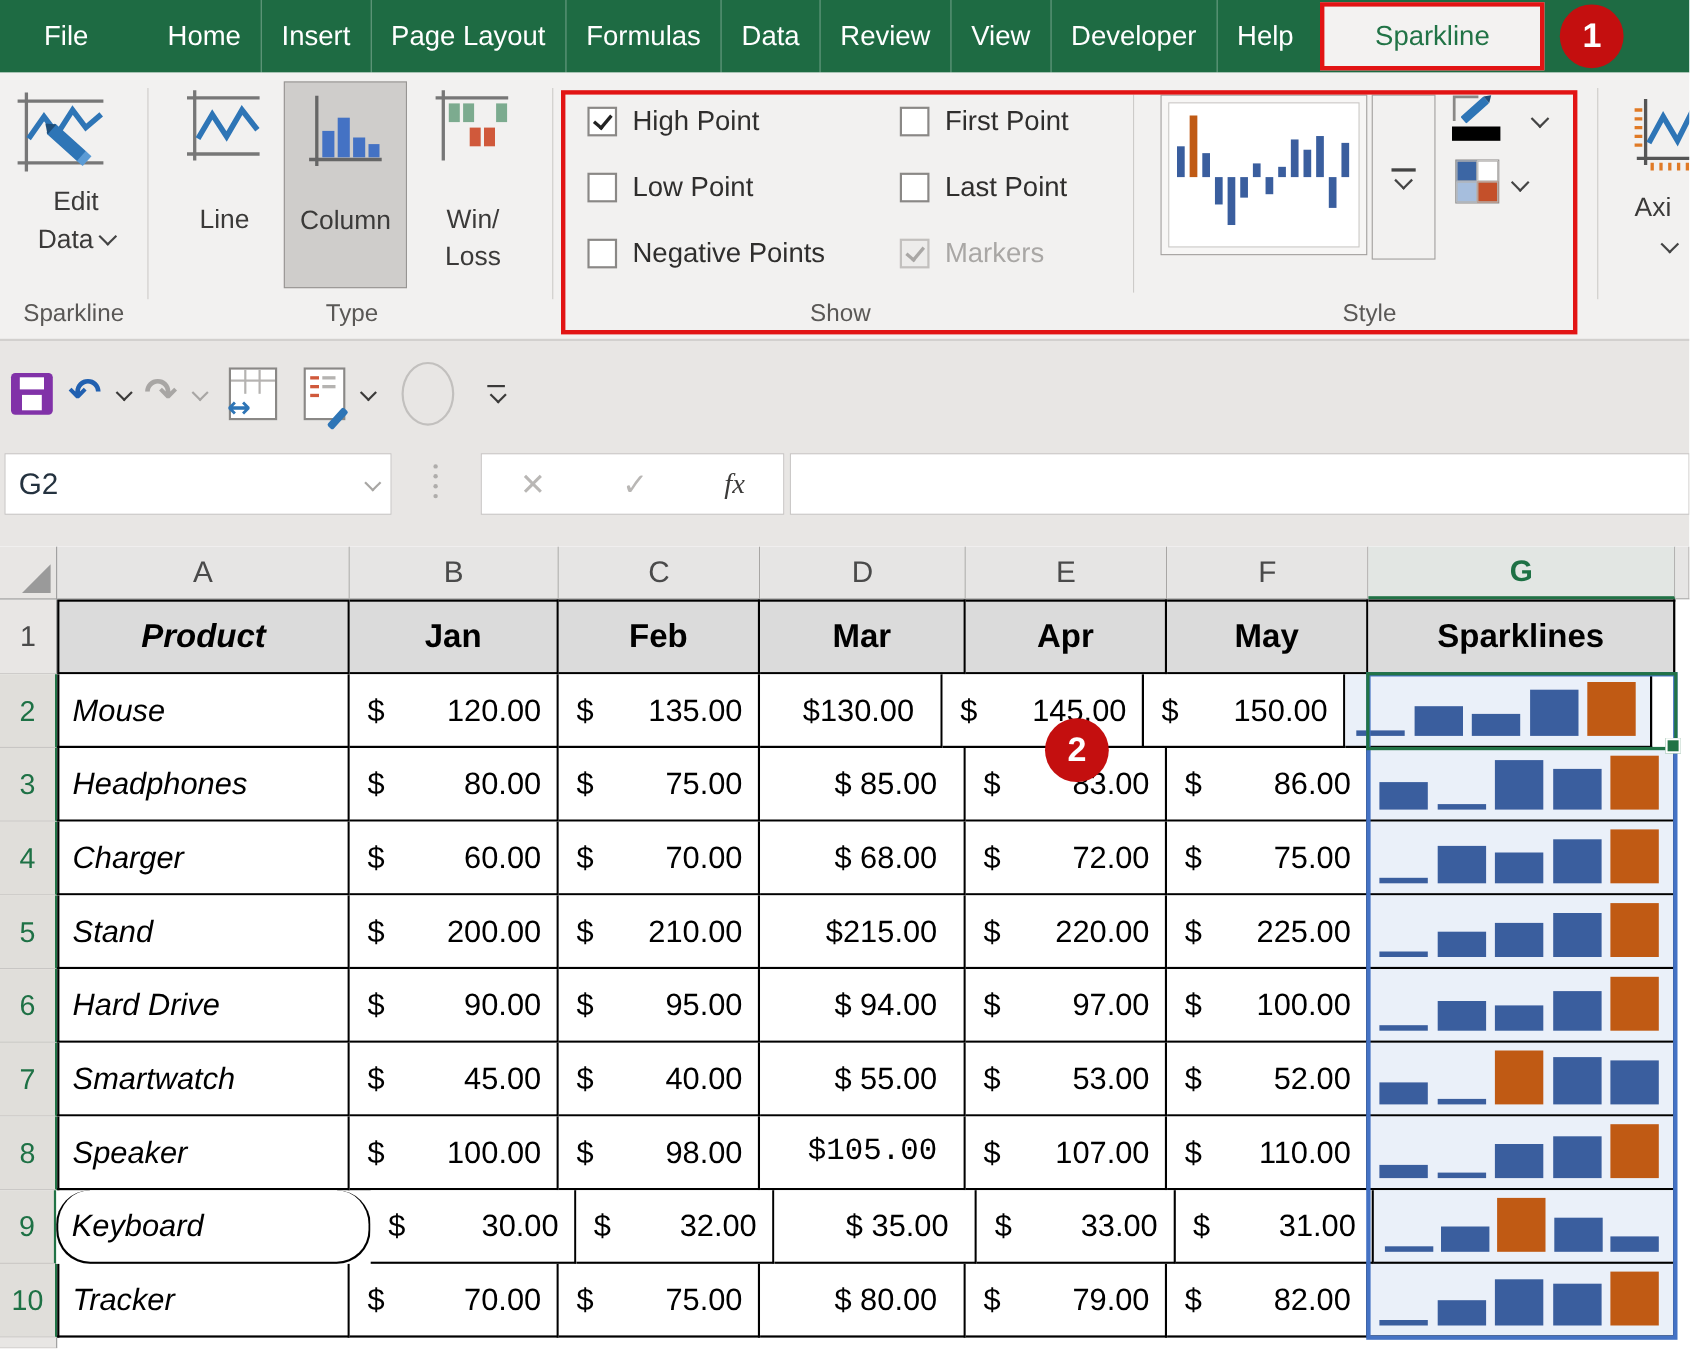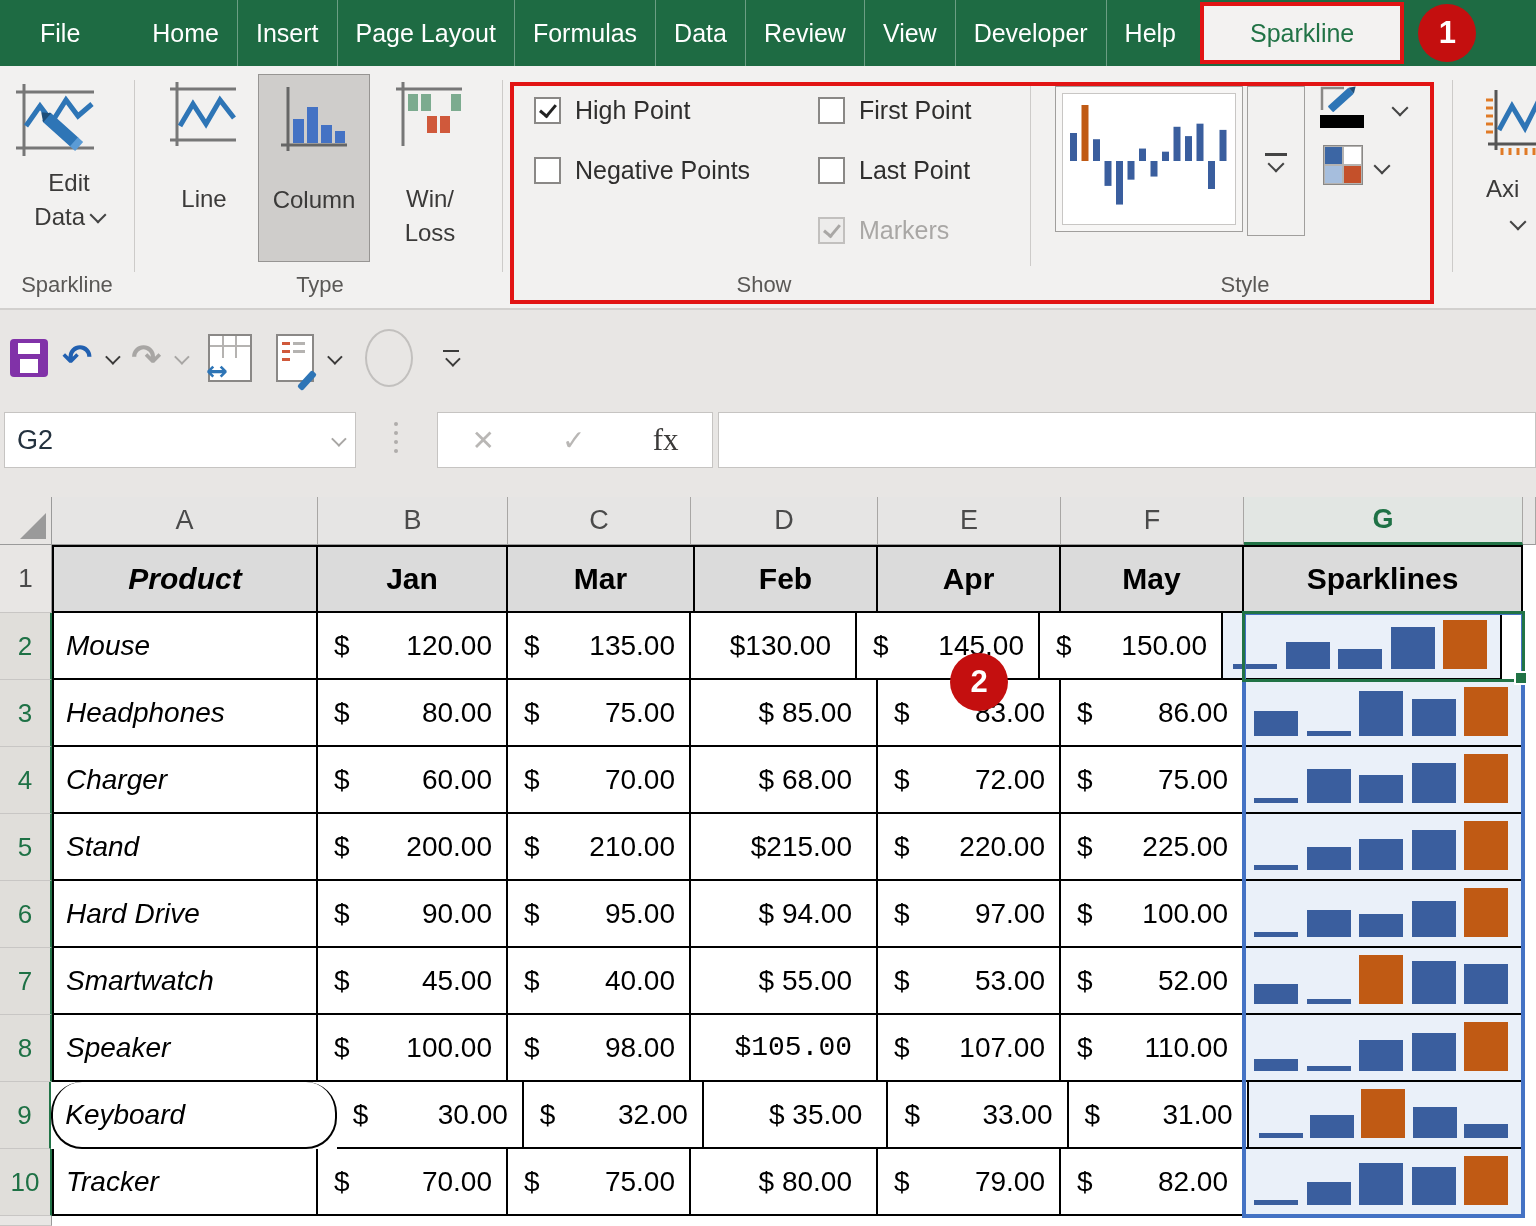--- a/index.html
+++ b/index.html
@@ -64,21 +64,21 @@
   .namebox{position:absolute;left:4px;top:102px;width:352px;height:56px;background:#fff;
            border:1px solid #C6C4C2;box-sizing:border-box;display:flex;align-items:center;
            padding:0 12px;justify-content:space-between;}
   .namebox .val{font-size:27px;color:#24323F;}
   .dots{position:absolute;left:394px;top:112px;display:flex;flex-direction:column;gap:5px;}
   .dots i{width:4px;height:4px;border-radius:50%;background:#AFADAB;}
   .fxbox{position:absolute;left:437px;top:102px;width:276px;height:56px;background:#fff;
          border:1px solid #C6C4C2;box-sizing:border-box;display:flex;align-items:center;
          justify-content:space-around;}
   .fxbox .x, .fxbox .ck{font-family:"DejaVu Sans",sans-serif;font-size:28px;color:#B9B7B5;}
-  .fxbox .fx{font-family:"Liberation Serif",serif;font-size:31px;color:#3B3A39;}
+  .fxbox .fx{font-family:"Liberation Serif",serif;font-style:italic;font-size:26px;color:#3B3A39;}
   .fbar{position:absolute;left:718px;top:102px;width:818px;height:56px;background:#fff;
         border:1px solid #C6C4C2;box-sizing:border-box;}
 
   
   .sheet{position:absolute;left:0;top:497px;width:1536px;height:729px;background:#fff;}
   .colhdr{display:flex;height:48px;}
   .colhdr .corner{width:52px;background:#E8E6E4;border-right:1px solid #9A9A9A;border-bottom:1px solid #9A9A9A;
         box-sizing:border-box;position:relative;}
   .colhdr .corner::after{content:"";position:absolute;right:5px;bottom:5px;width:0;height:0;
         border-left:26px solid transparent;border-bottom:26px solid #9A9A9A;}
@@ -191,20 +191,24 @@
 
     <div class="redbox" style="left:510px;top:16px;width:924px;height:222px;"></div>
 
     <div class="g" style="left:534px;top:24px;" id="show-col1">
         <div class="cbrow">
           <div class="cb checked"></div>
           <span class="cb-label">High Point</span>
         </div>
         <div class="cbrow">
           <div class="cb"></div>
+          <span class="cb-label">Low Point</span>
+        </div>
+        <div class="cbrow">
+          <div class="cb"></div>
           <span class="cb-label">Negative Points</span>
         </div>
       </div>
     <div class="g" style="left:818px;top:24px;" id="show-col2">
         <div class="cbrow">
           <div class="cb"></div>
           <span class="cb-label">First Point</span>
         </div>
         <div class="cbrow">
           <div class="cb"></div>
@@ -345,22 +349,22 @@
         <div class="ch" style="width: 183px;">E</div>
         <div class="ch" style="width: 183px;">F</div>
         <div class="ch sel" style="width: 279px;">G</div>
         <div class="ch" style="width: 13px;"></div>
       </div>
     <div id="rows">
         <div class="row">
           <div class="rn" style="height: 68px;">1</div>
           <div class="cell hdr topb leftb" style="width: 266px; height: 68px;">Product</div>
           <div class="cell hdr topb" style="width: 190px; height: 68px;">Jan</div>
+          <div class="cell hdr topb" style="width: 183px; height: 68px;">Feb</div>
           <div class="cell hdr topb" style="width: 187px; height: 68px;">Mar</div>
-          <div class="cell hdr topb" style="width: 183px; height: 68px;">Feb</div>
           <div class="cell hdr topb" style="width: 183px; height: 68px;">Apr</div>
           <div class="cell hdr topb" style="width: 183px; height: 68px;">May</div>
           <div class="cell hdr topb" style="width: 279px; height: 68px;">Sparklines</div>
           <div class="filler" style="width: 13px;"></div>
         </div>
         <div class="row">
           <div class="rn sel" style="height: 67px;">2</div>
           <div class="cell prod leftb" style="width: 266px; height: 67px;">Mouse</div>
           <div class="cell " style="width: 190px; height: 67px;">
             <span class="cur">$</span>

